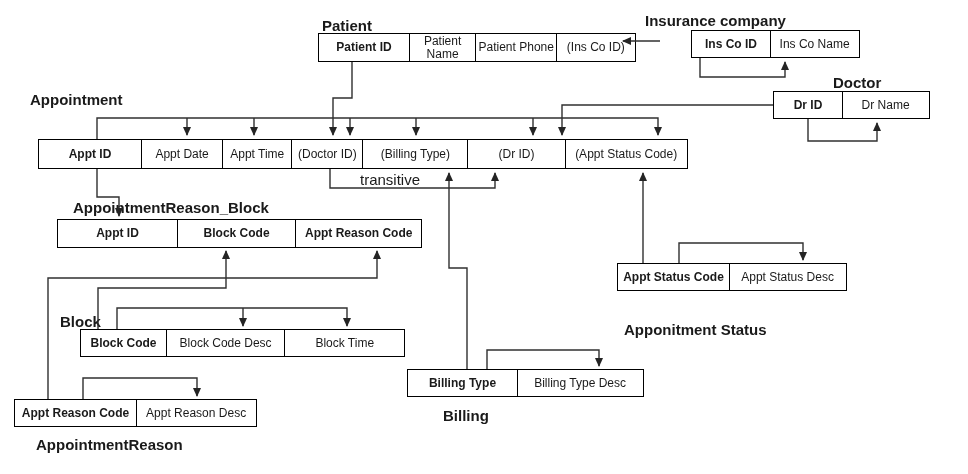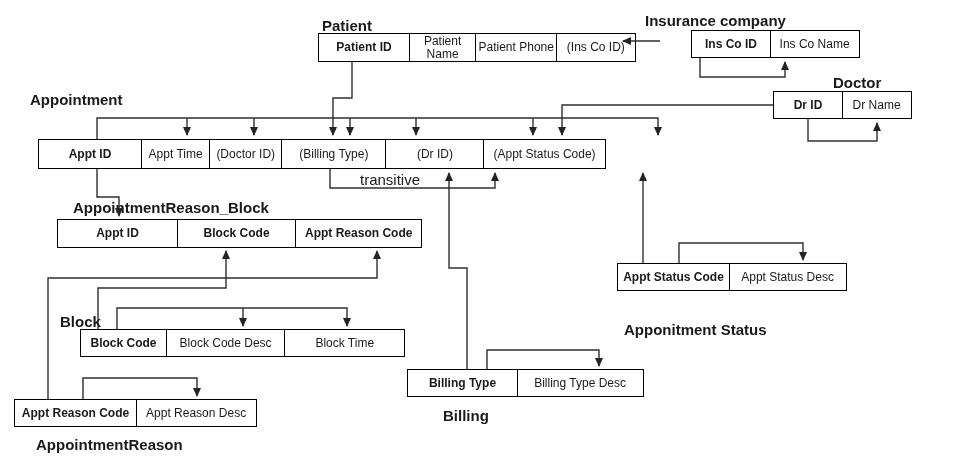--- a/index.html
+++ b/index.html
@@ -43,25 +43,26 @@
     <div class="cell" style="width:80px;">(Ins Co ID)</div>
   </div>
 
   <div class="tbl" style="left:660px; top:30px; height:28px;padding-left:31px;">
     <div class="cell key" style="width:80px;">Ins Co ID</div>
     <div class="cell" style="width:90px;">Ins Co Name</div>
   </div>
 
   <div class="tbl" style="left:773px; top:91px; height:28px;">
     <div class="cell key" style="width:70px;">Dr ID</div>
-    <div class="cell" style="width:70px;">Dr Name</div>
+    <div class="cell" style="width:88px;">Dr Name</div>
   </div>
 
   <div class="tbl" style="left:38px; top:139px; height:30px;">
     <div class="cell key" style="width:104px;">Appt ID</div>
+    <div class="cell" style="width:83px;">Appt Date</div>
     <div class="cell" style="width:70px;">Appt Time</div>
     <div class="cell" style="width:73px;">(Doctor ID)</div>
     <div class="cell" style="width:106px;">(Billing Type)</div>
     <div class="cell" style="width:99px;">(Dr ID)</div>
     <div class="cell" style="width:123px;">(Appt Status Code)</div>
   </div>
 
   <div class="tbl" style="left:57px; top:219px; height:29px;">
     <div class="cell key" style="width:121px;">Appt ID</div>
     <div class="cell key" style="width:120px;">Block Code</div>

